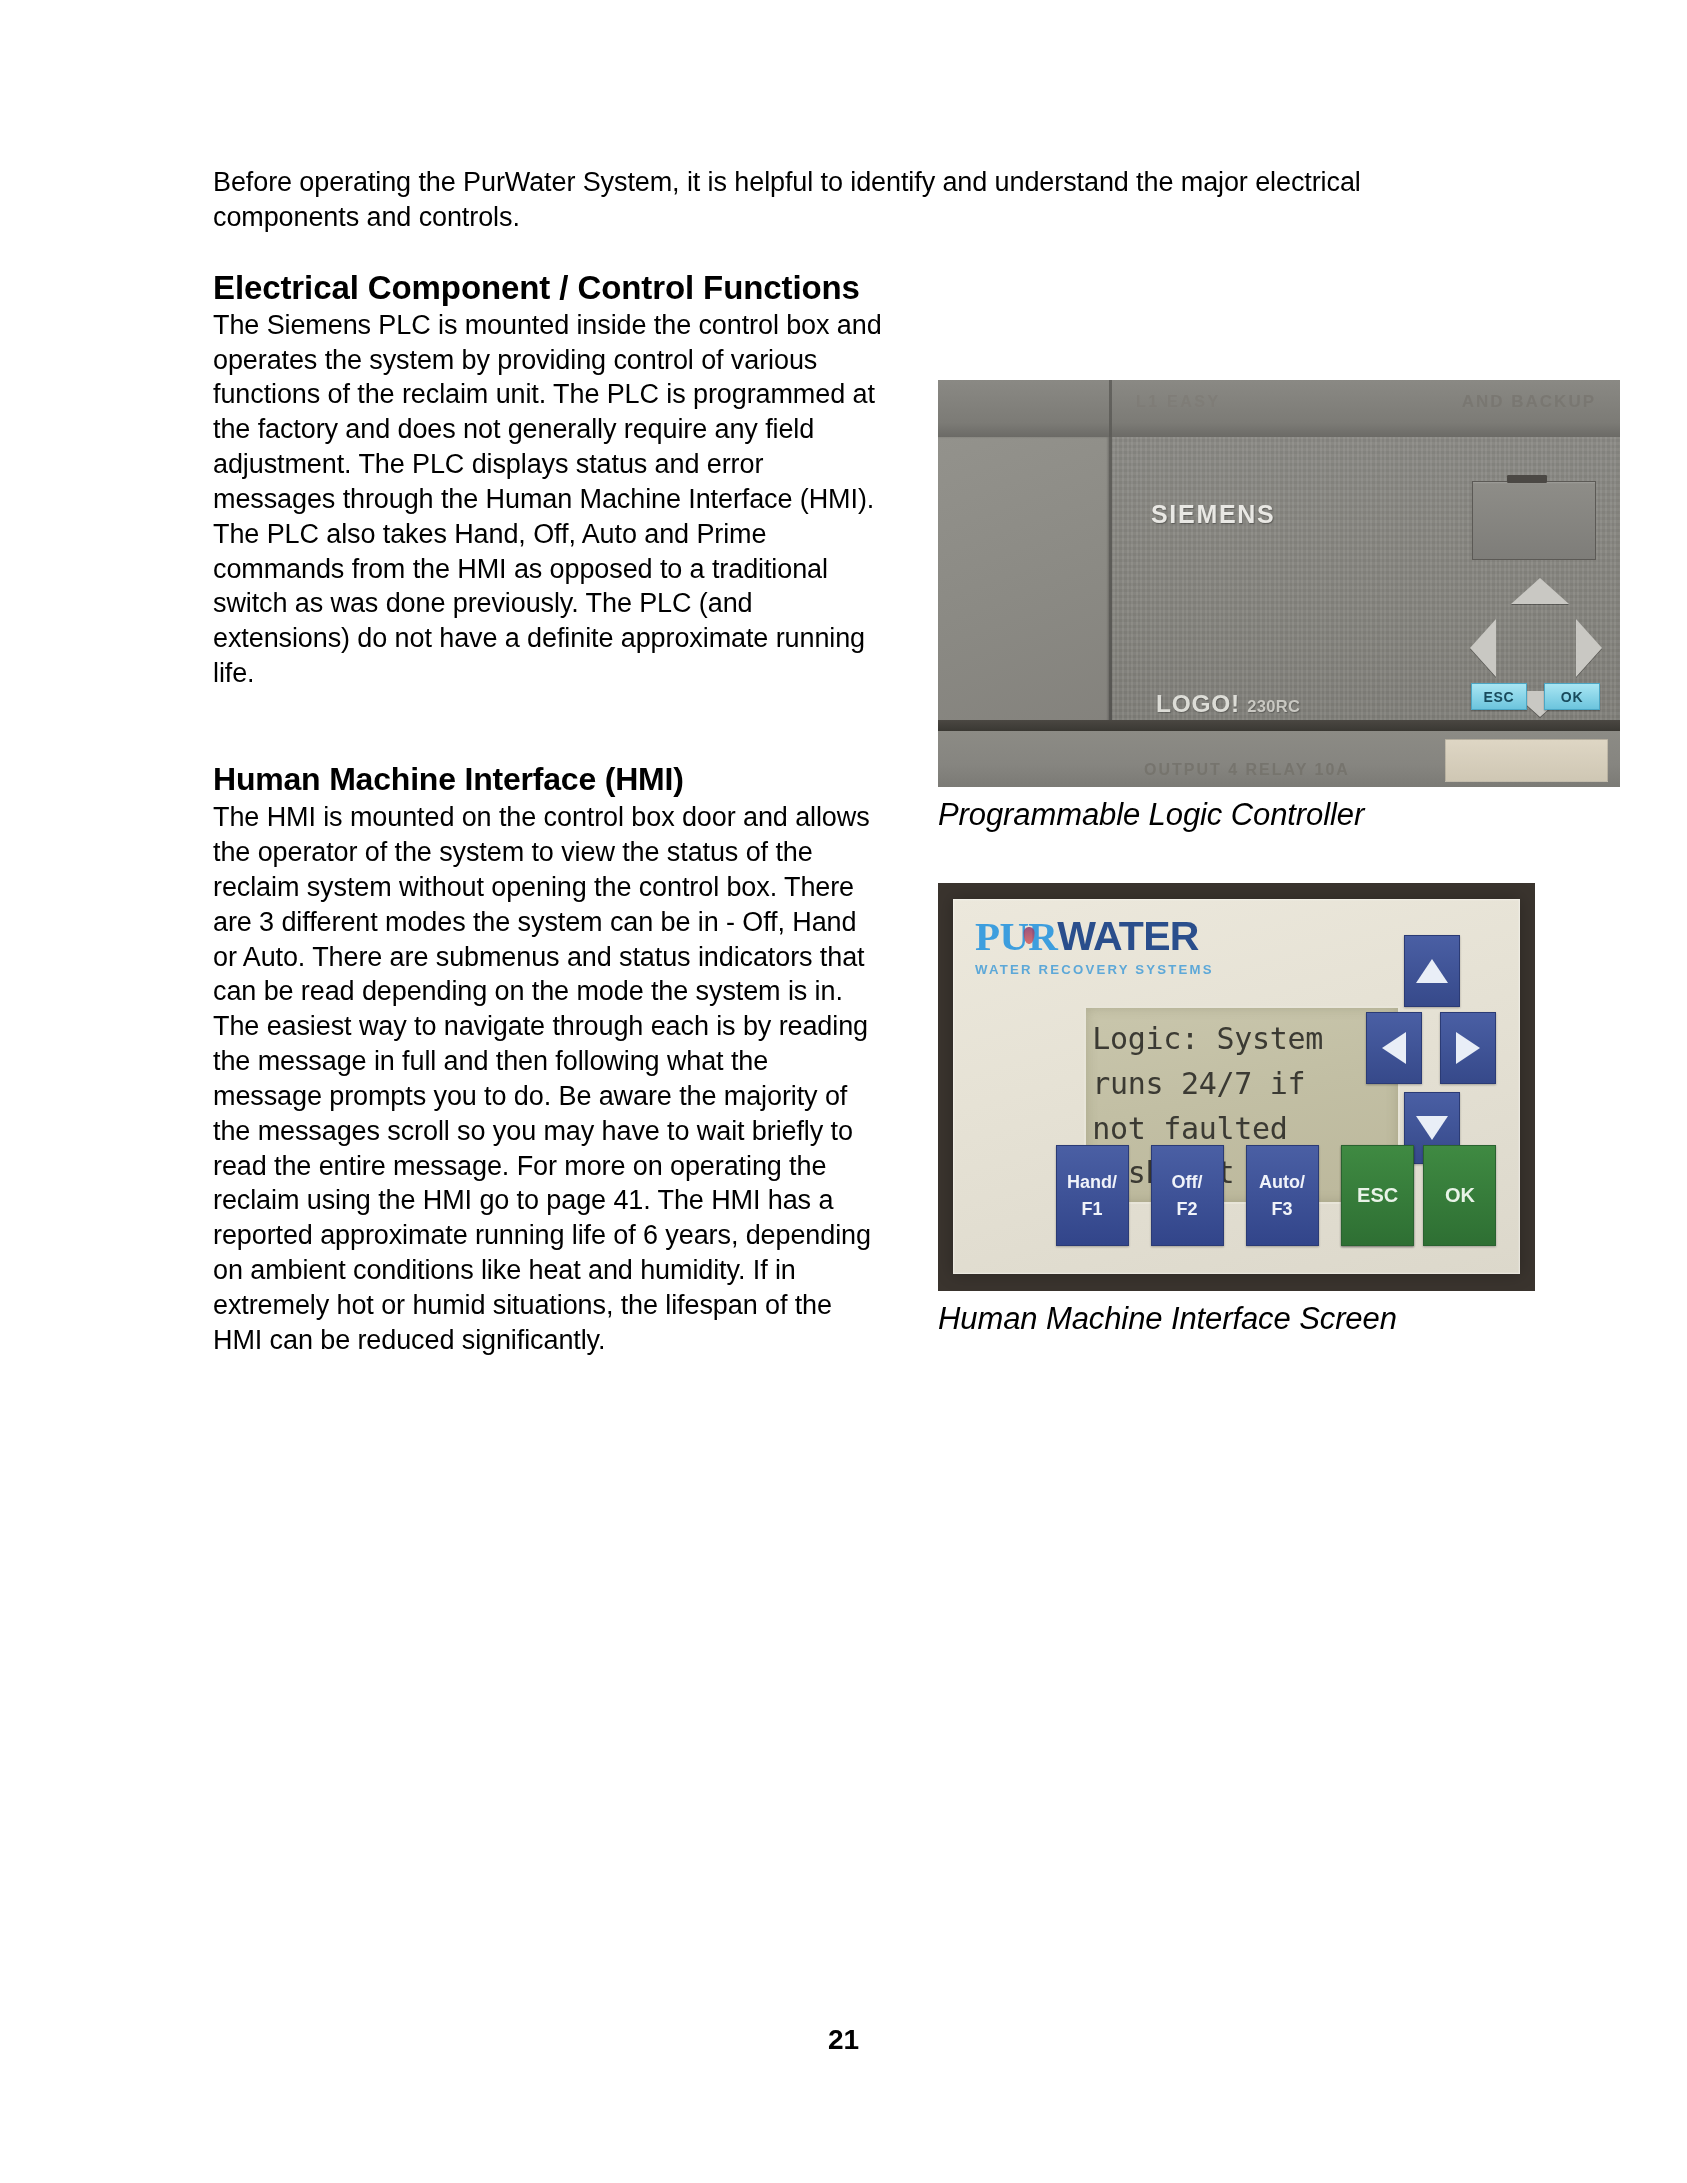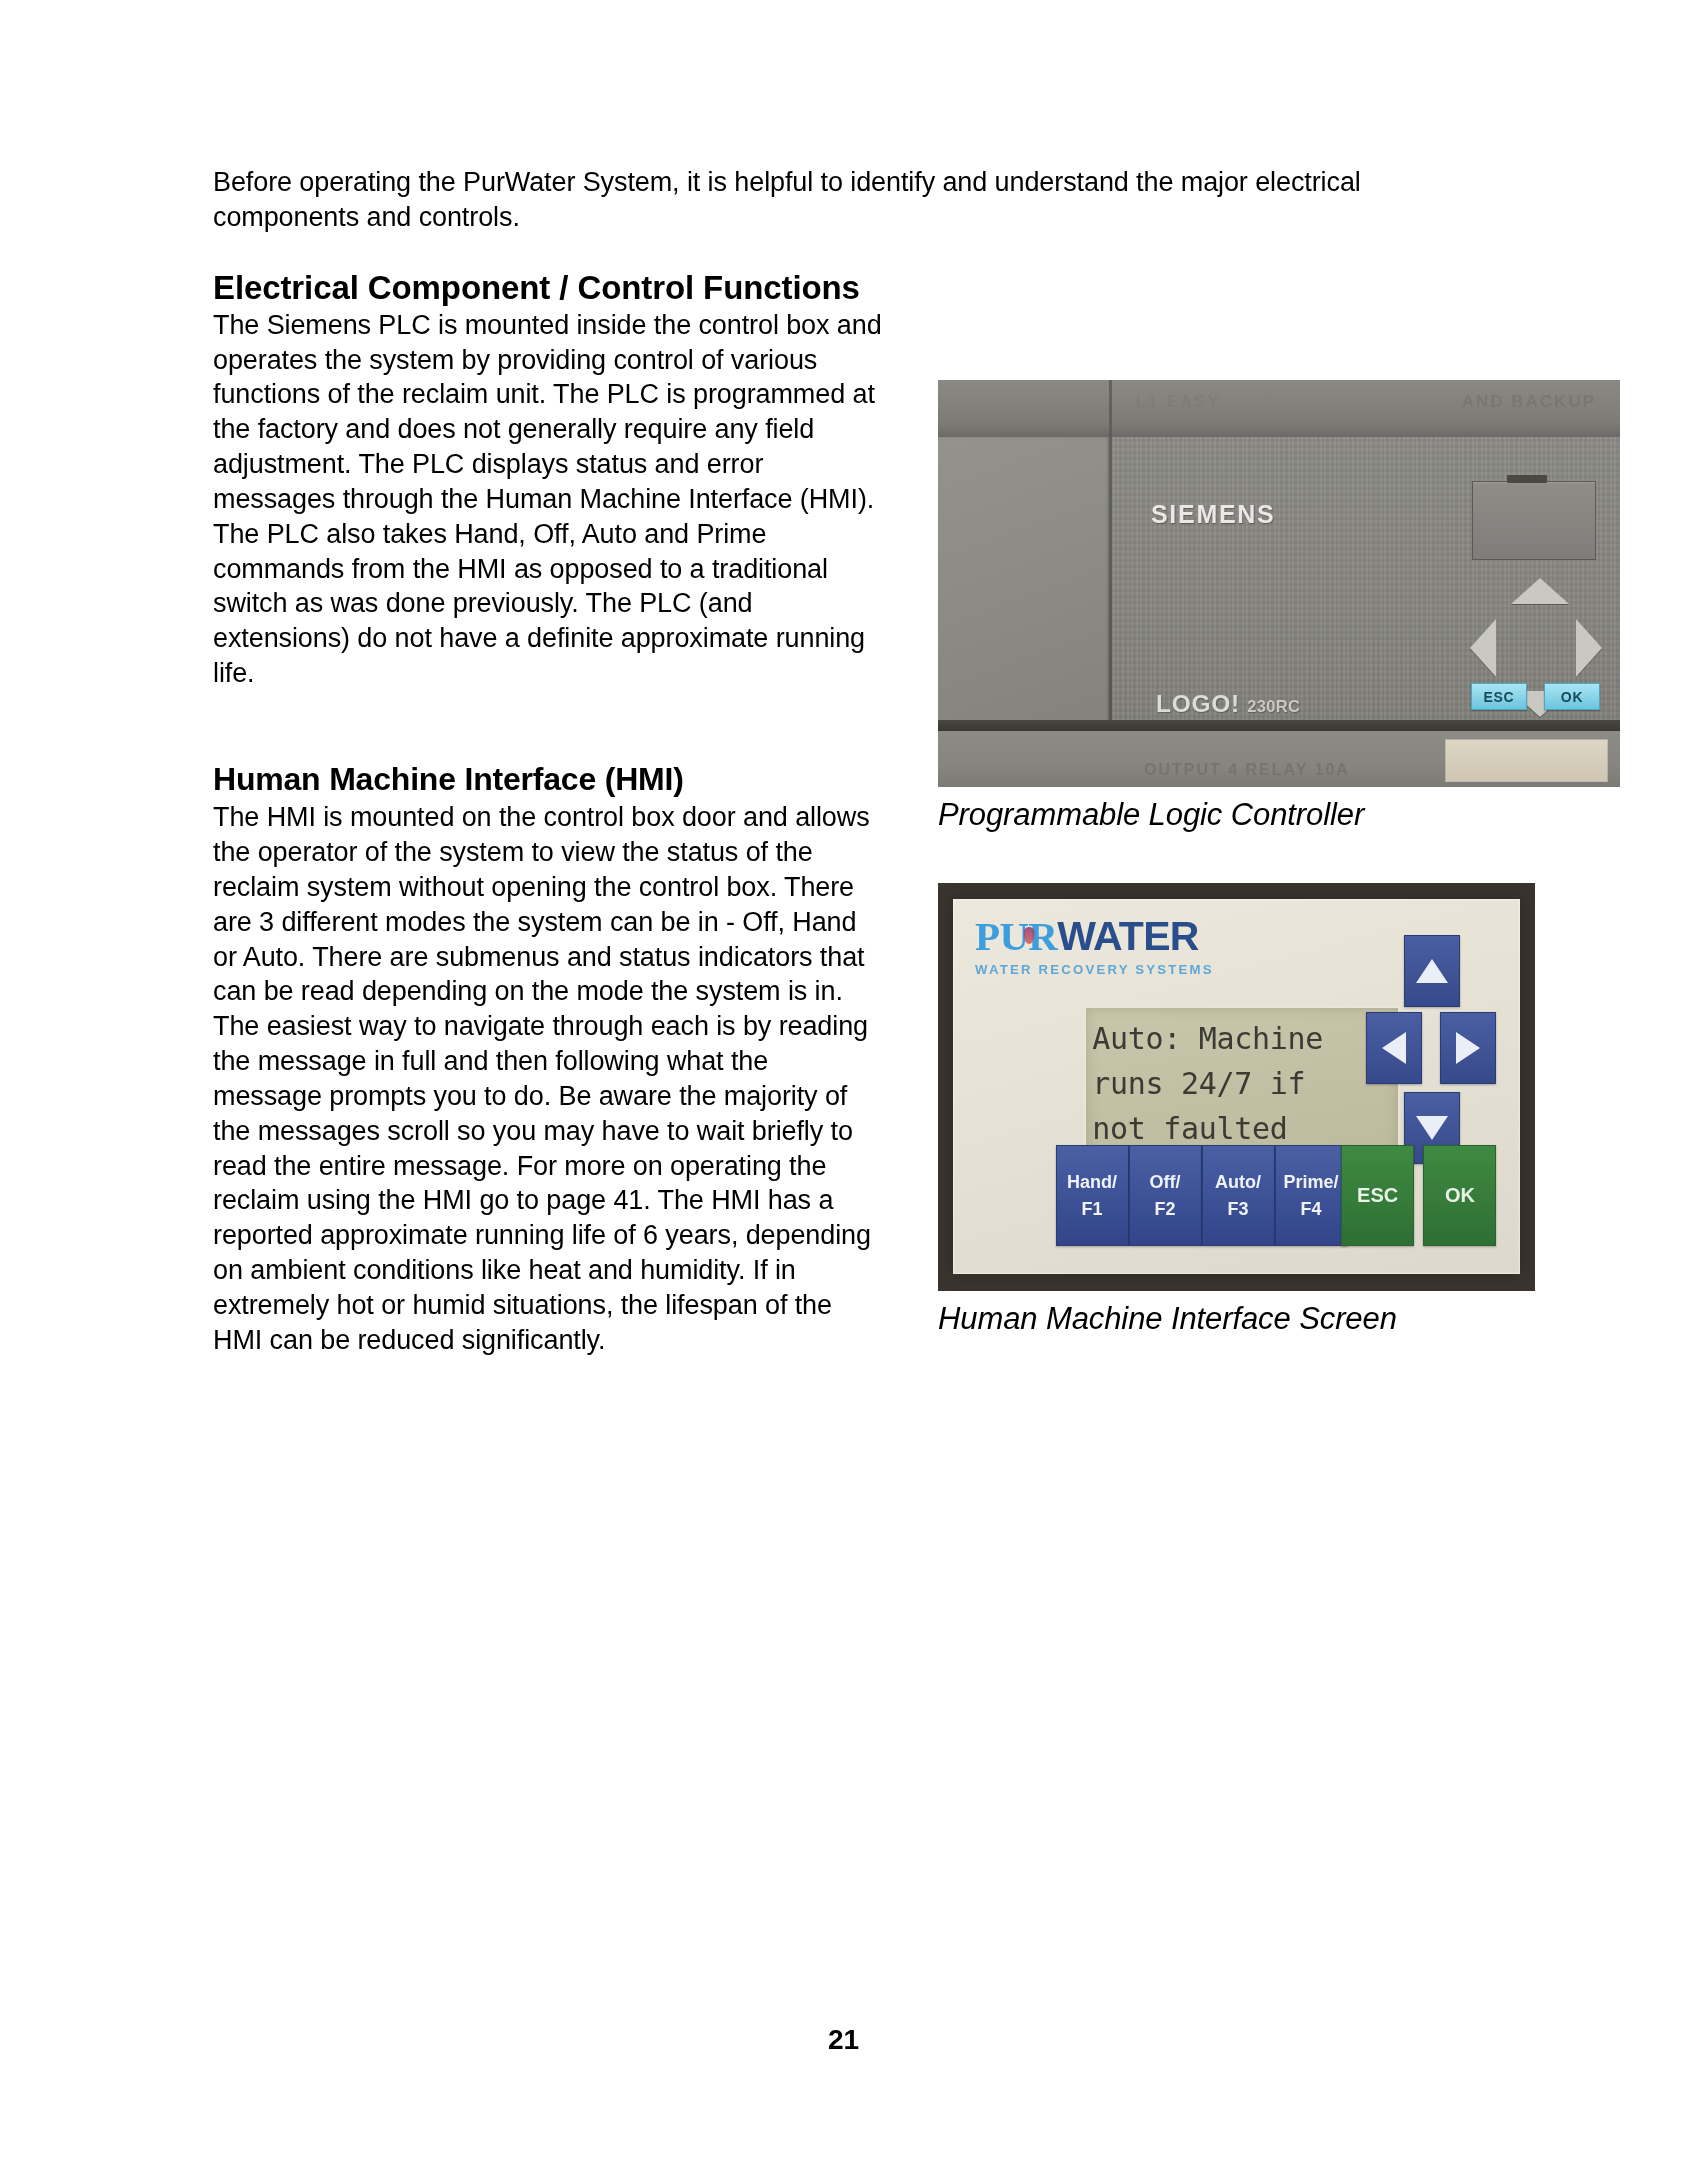--- a/index.html
+++ b/index.html
@@ -274,21 +274,21 @@
   .abtn-right { right: 0;   top: 77px; width: 54px; height: 70px; }
   .abtn-down  { left: 38px; top: 157px; width: 54px; height: 70px; }
   .abtn .glyph { width:0; height:0; }
   .g-up    { border-left: 16px solid transparent; border-right: 16px solid transparent; border-bottom: 24px solid #e9eef7; }
   .g-down  { border-left: 16px solid transparent; border-right: 16px solid transparent; border-top: 24px solid #e9eef7; }
   .g-left  { border-top: 16px solid transparent; border-bottom: 16px solid transparent; border-right: 24px solid #e9eef7; }
   .g-right { border-top: 16px solid transparent; border-bottom: 16px solid transparent; border-left: 24px solid #e9eef7; }
 
   .hmi-fkeys {
     position:absolute; left: 103px; bottom: 28px;
-    display: flex; gap: 0;
+    display: flex; gap: 22px;
   }
   .fkey {
     width: 71px; height: 99px;
     background: linear-gradient(180deg,#4a5fa4,#32458a);
     border: 0.7px solid #2b3b75;
     color: #f0f3fa;
     font-size: 18px; font-weight: bold;
     display:flex; flex-direction: column;
     align-items:center; justify-content:center;
     line-height: 1.45;
@@ -389,21 +389,21 @@
 
       <div class="hmi-brand">
         <div class="hmi-brand-main">
           <span class="pur">PUR</span><span class="water">WATER</span>
           <span class="drop"></span>
         </div>
         <div class="hmi-brand-sub">WATER RECOVERY SYSTEMS</div>
       </div>
 
       <div class="hmi-lcd">
-        <div class="hmi-lcd-line">Auto: Machine</div>
+        <div class="hmi-lcd-line">Logic: System</div>
         <div class="hmi-lcd-line">runs 24/7 if</div>
         <div class="hmi-lcd-line">not faulted</div>
         <div class="hmi-lcd-line">Wash Act Off</div>
       </div>
 
       <div class="hmi-arrows">
         <div class="abtn abtn-up">
             <span class="glyph g-up"></span>
           </div>
         <div class="abtn abtn-left">

